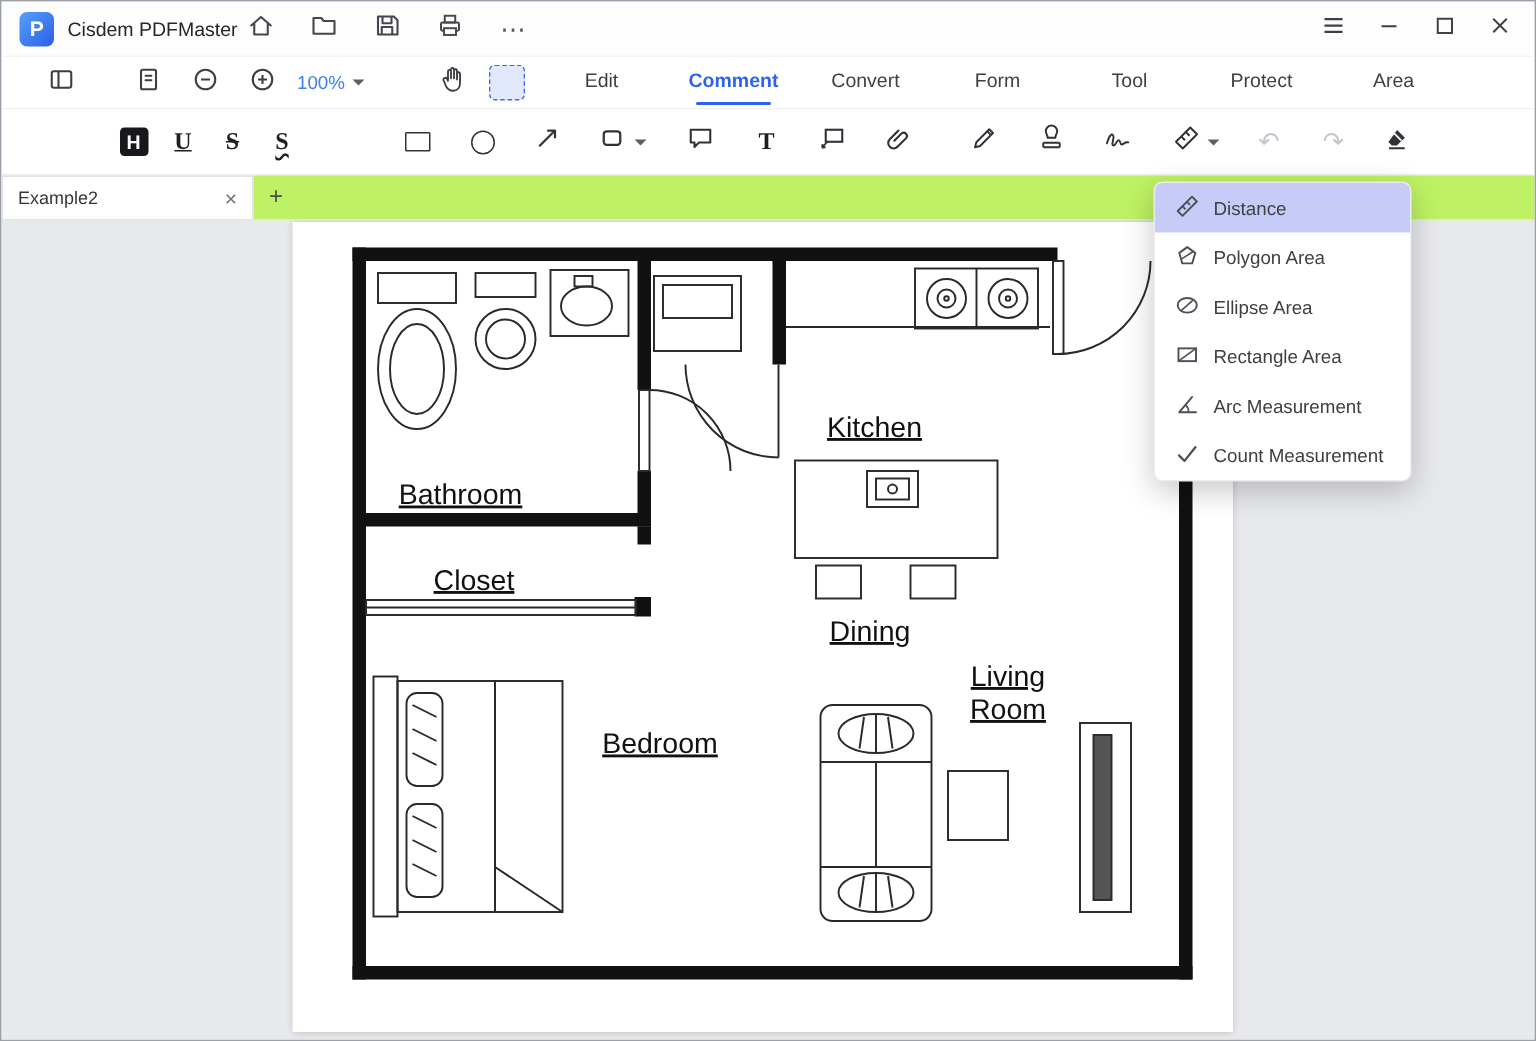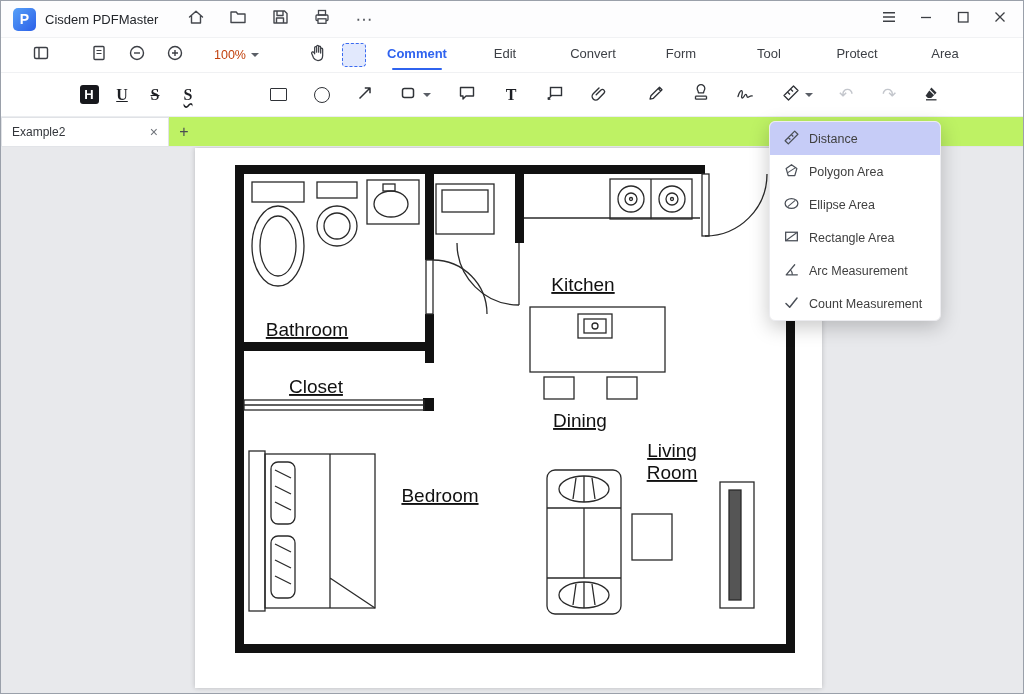--- a/index.html
+++ b/index.html
@@ -4,30 +4,30 @@
 <style>
   html,body{margin:0;padding:0;}
   body{width:1024px;height:694px;font-family:"Liberation Sans",sans-serif;background:#fff;overflow:hidden;}
   *{box-sizing:border-box;}
   .window{position:relative;width:1024px;height:694px;border:1px solid #9aa0aa;background:#fff;overflow:hidden;}
 
   
   .titlebar{height:36px;display:flex;align-items:center;padding:0 6px 0 12px;background:#fdfdfe;}
   .logo{width:23px;height:23px;border-radius:5px;background:linear-gradient(135deg,#56a0f8,#2b5fe8);color:#fff;
         font-weight:bold;display:flex;align-items:center;justify-content:center;font-size:14px;flex:0 0 auto;}
-  .app-title{font-size:13px;color:#23262b;margin-left:9px;margin-right:22px;white-space:nowrap;}
+  .app-title{font-size:13px;color:#23262b;margin-left:9px;white-space:nowrap;}
   .tb-btn{width:32px;height:28px;border-radius:5px;display:flex;align-items:center;justify-content:center;color:#44474d;margin-right:10px;}
   .more-dots{font-size:17px;color:#55585e;letter-spacing:1px;}
   .win-controls{margin-left:auto;display:flex;align-items:center;}
   .win-btn{width:34px;height:30px;display:flex;align-items:center;justify-content:center;color:#3c3f44;margin-left:3px;}
 
   
   .toolbar1{height:36px;display:flex;align-items:center;border-top:1px solid #f1f2f4;border-bottom:1px solid #f0f1f3;background:#fff;}
   .t1{width:30px;height:28px;border-radius:4px;display:flex;align-items:center;justify-content:center;flex:0 0 auto;}
-  .zoombox{display:flex;align-items:center;gap:5px;margin-left:24px;margin-right:26px;font-size:12.5px;color:#c2410c;flex:0 0 auto;}
+  .zoombox{display:flex;align-items:center;gap:5px;margin-left:8px;margin-right:26px;font-size:12.5px;color:#3b82f6;flex:0 0 auto;}
   .caret{width:0;height:0;border-left:4px solid transparent;border-right:4px solid transparent;border-top:4.5px solid #5a5e66;display:inline-block;}
   .marquee{width:24px;height:24px;border:1.5px dashed #3a6af0;background:#e2e9fd;border-radius:4px;flex:0 0 auto;}
   .ribbon{display:flex;margin-left:4px;flex:0 0 auto;}
   .ribbon-tab{width:88px;text-align:center;font-size:13px;color:#3d4046;height:36px;line-height:34px;position:relative;cursor:default;}
   .ribbon-tab.active{color:#2f63ef;font-weight:700;}
   .ribbon-tab.active::after{content:"";position:absolute;left:50%;transform:translateX(-50%);bottom:3px;width:50px;height:2.5px;border-radius:2px;background:#2f63ef;}
 
   
   .toolbar2{height:44px;display:flex;align-items:center;background:#fff;border-bottom:1px solid #ebedf0;}
   .t2{width:30px;height:30px;border-radius:4px;display:flex;align-items:center;justify-content:center;flex:0 0 auto;position:relative;}
@@ -176,22 +176,22 @@
         <svg width="20" height="20" viewBox="0 0 24 24">
             <path d="M8 12 V5.5 a1.2 1.2 0 0 1 2.4 0 V11 m0-6.8 V4 a1.2 1.2 0 0 1 2.4 0 v7 m0-6 a1.2 1.2 0 0 1 2.4 0 v7 m0-4.6 a1.2 1.2 0 0 1 2.4 0 V15 c0 3.5-2.2 6-5.6 6 -2.8 0-4-1-5.4-3.2 L4.6 13 c-.6-1-.2-2 .8-2.3 .7-.2 1.4.1 1.9.8 L8 13" fill="none" stroke="#3c3f45" stroke-width="1.5" stroke-linecap="round" stroke-linejoin="round"></path>
           </svg>
       </span>
     </div>
     <div class="t1" style="margin-left:6px">
       <span class="marquee"></span>
     </div>
 
     <div class="ribbon">
+      <div class="ribbon-tab">Edit</div>
       <div class="ribbon-tab active">Comment</div>
-      <div class="ribbon-tab">Edit</div>
       <div class="ribbon-tab">Convert</div>
       <div class="ribbon-tab">Form</div>
       <div class="ribbon-tab">Tool</div>
       <div class="ribbon-tab">Protect</div>
       <div class="ribbon-tab">Area</div>
     </div>
   </div>
 
   <div class="toolbar2">
     <div class="t2" style="margin-left:73px">

